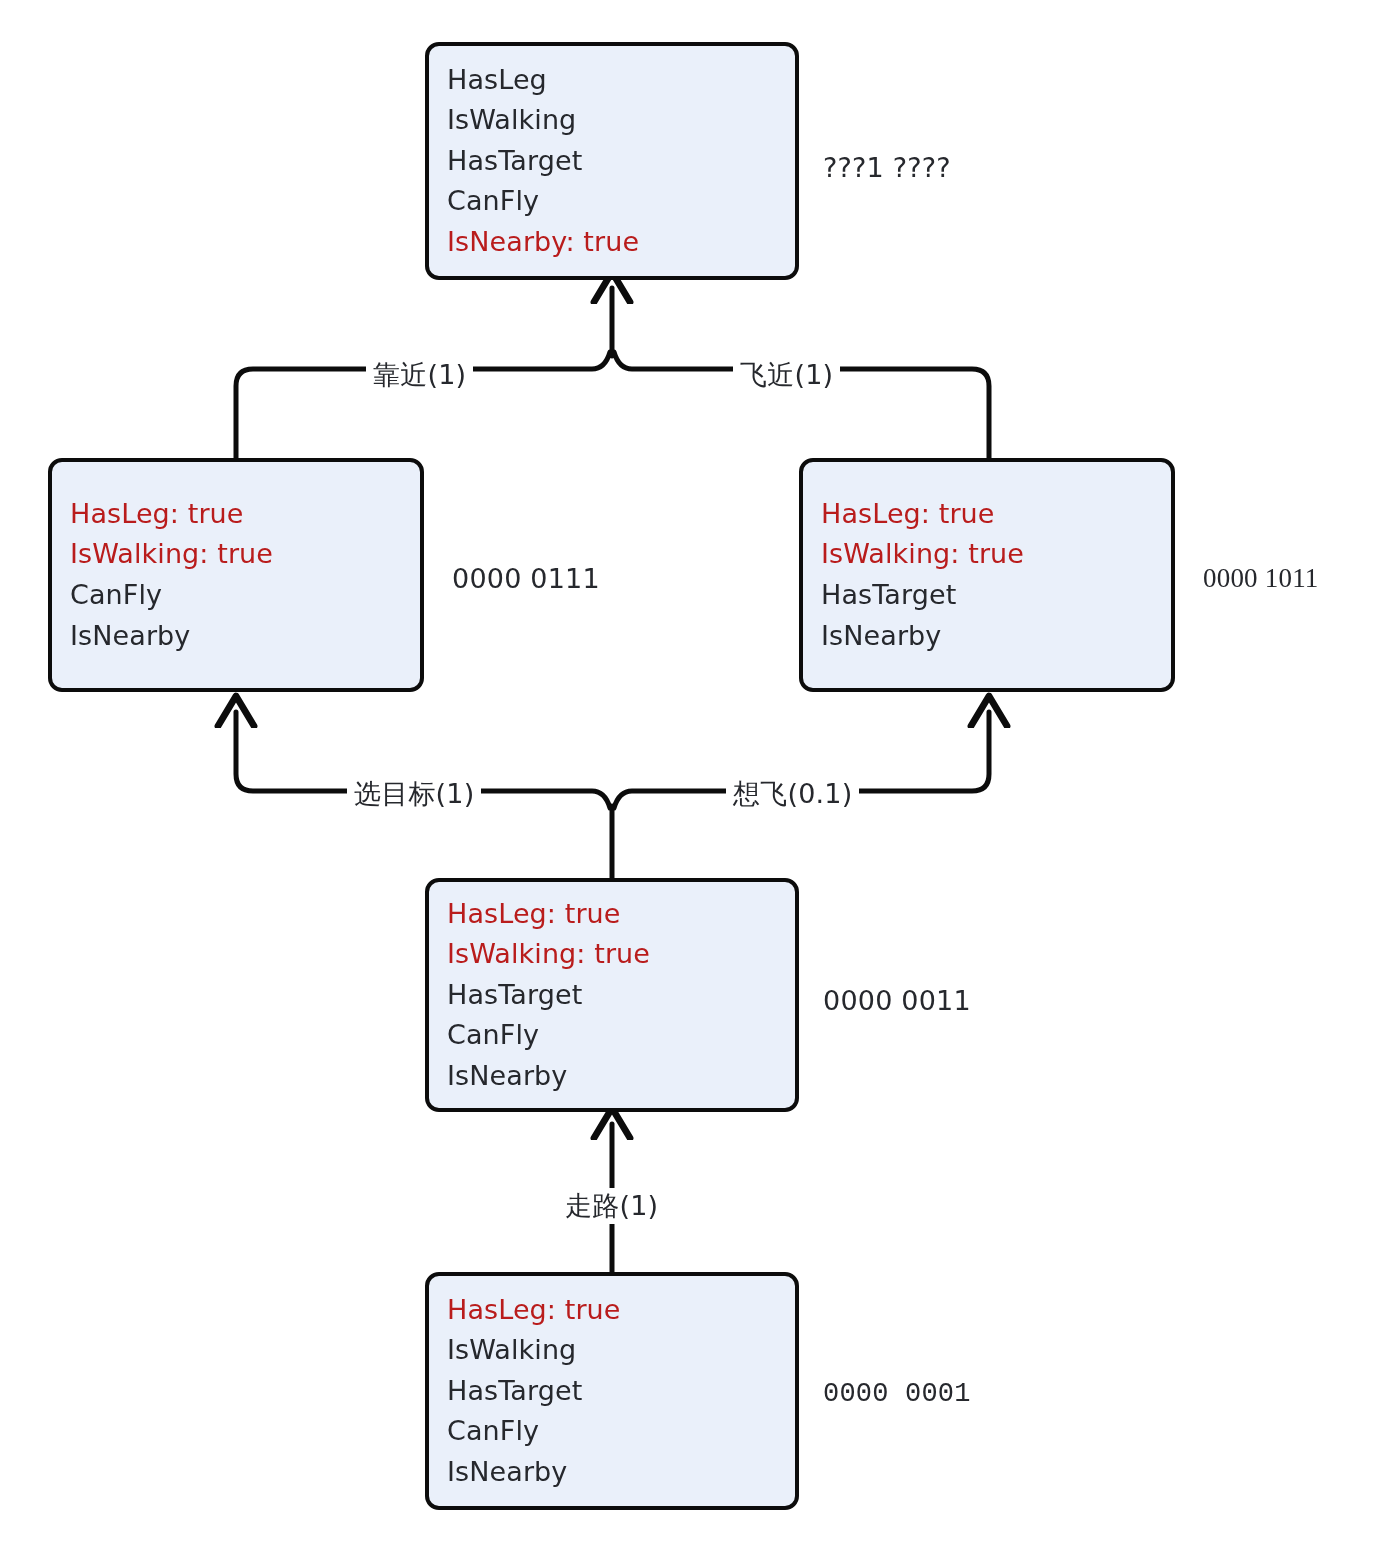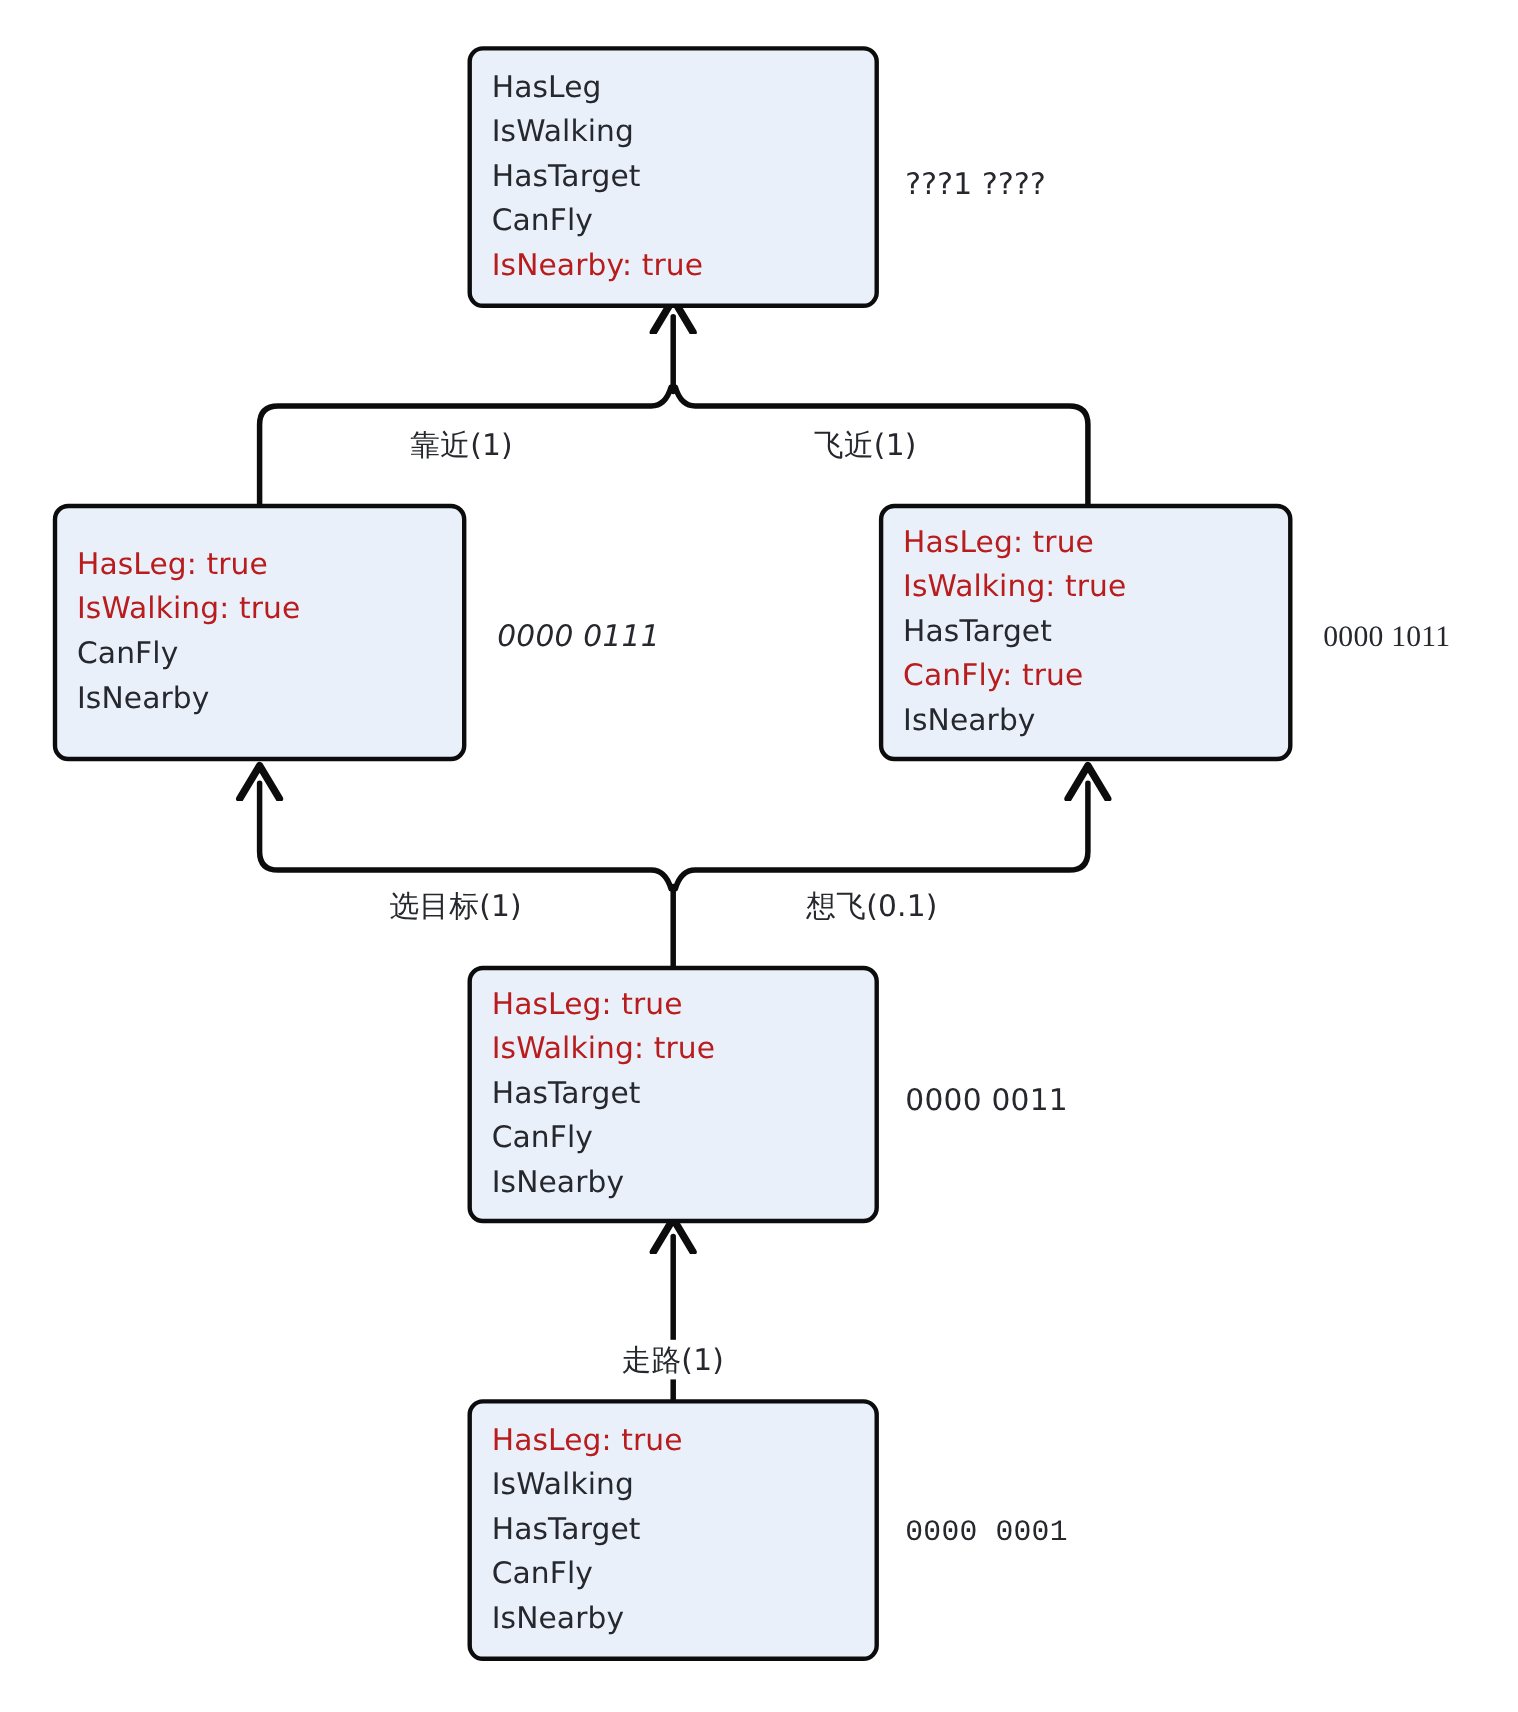--- a/index.html
+++ b/index.html
@@ -56,33 +56,32 @@
     letter-spacing: 0.2px;
   }
   .edge-label {
     position: absolute;
     font-size: 27px;
     color: #26282d;
     white-space: nowrap;
     background: #ffffff;
     padding: 0 7px;
     letter-spacing: 0.2px;
-    margin-top: 30px;
   }
 
   
   #node-goal      { left: 425px;  top: 42px;   width: 374px; height: 238px; }
   #node-walk-near { left: 48px;   top: 458px;  width: 376px; height: 234px; }
   #node-fly-near  { left: 799px;  top: 458px;  width: 376px; height: 234px; }
   #node-walking   { left: 425px;  top: 878px;  width: 374px; height: 234px; }
   #node-start     { left: 425px;  top: 1272px; width: 374px; height: 238px; }
 
   
   #bits-goal      { left: 823px;  top: 152px; }
-  #bits-walk-near { left: 452px;  top: 563px; font-style: italic; }
+  #bits-walk-near { left: 452px;  top: 563px; }
   #bits-fly-near  { left: 1203px; top: 563px; font-family: Liberation Serif, serif; }
   #bits-walking   { left: 823px;  top: 985px; }
   #bits-start     { left: 823px;  top: 1379px; font-family: Liberation Mono, monospace; }
 
   
   #label-approach { left: 366px; top: 357px; }
   #label-flyclose { left: 733px; top: 357px; }
   #label-target   { left: 347px; top: 776px; }
   #label-wantfly  { left: 726px; top: 776px; }
   #label-walk     { left: 558px; top: 1188px; }
@@ -138,21 +137,20 @@
     <div class="fact-line is-true">IsWalking: true</div>
     <div class="fact-line">CanFly</div>
     <div class="fact-line">IsNearby</div>
   </div>
   <div class="bitmask-label" id="bits-walk-near">0000 0111</div>
 
   <div class="state-node" id="node-fly-near">
     <div class="fact-line is-true">HasLeg: true</div>
     <div class="fact-line is-true">IsWalking: true</div>
     <div class="fact-line">HasTarget</div>
-    <div class="fact-line is-true">CanFly: true</div>
     <div class="fact-line">IsNearby</div>
   </div>
   <div class="bitmask-label" id="bits-fly-near">0000 1011</div>
 
   <div class="state-node" id="node-walking">
     <div class="fact-line is-true">HasLeg: true</div>
     <div class="fact-line is-true">IsWalking: true</div>
     <div class="fact-line">HasTarget</div>
     <div class="fact-line">CanFly</div>
     <div class="fact-line">IsNearby</div>

